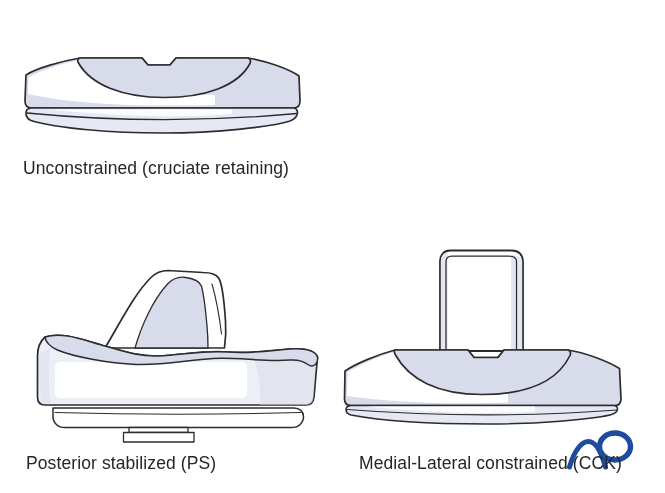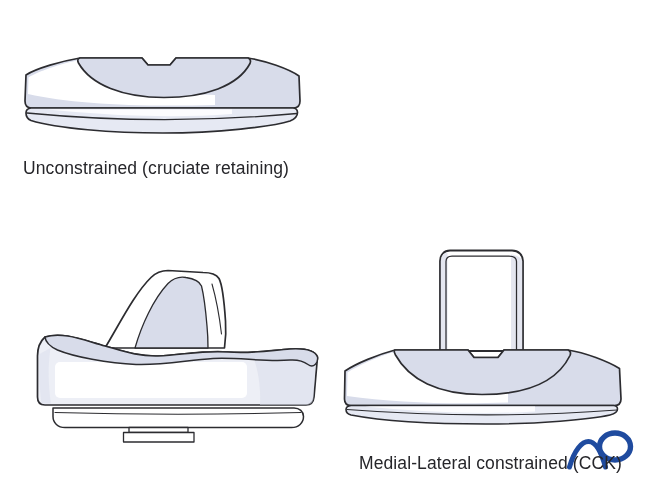--- a/index.html
+++ b/index.html
@@ -71,20 +71,21 @@
     <rect class="f-white" x="27" y="100" width="192" height="36" rx="5"></rect>
 
     <path class="f-lav o" style="stroke-width:1.5" d="M17,75 C35,69.5 55,78 77,84 C95,89 110,94.5 130,94 C155,93 175,88 200,90 C225,92 245,88 262,87 C274.5,86.3 287,88 289.5,95 C290.5,101 285.5,106.5 280,102.5 C276,99.5 270,97.5 262,98 C235,100 210,95 185,96.5 C160,98 135,103.5 108,102.5 C80,101.5 45,94.5 29.5,88 C22,84.5 17.5,80 17,75 Z"></path>
 
     <path class="f-white o" style="stroke-width:1.5" d="M25,146 L266,146 C271.5,146 275.5,149.5 275.5,154.5 C275.5,161 270.5,165.5 263.5,165.5 L37,165.5 C30,165.5 25,161 25,154.5 Z"></path>
     <path class="o ot" d="M27,150.5 C100,152.5 200,152.5 273,150.5"></path>
 
     <path class="f-white o ow" d="M101,165.5 L160,165.5 L160,170.5 L101,170.5 Z"></path>
     <path class="f-white o ow" d="M95.5,170.5 L166,170.5 L166,180 L95.5,180 Z"></path>
   </svg>
+  <div class="caption" style="left:26px;top:453px;">Posterior stabilized (PS)</div>
 
   <svg class="illu" style="left:340px;top:248px;" width="300" height="185" viewBox="0 0 300 185">
 
     <path class="f-white o" style="stroke-width:1.8" d="M110,2.5 L172,2.5 C178.5,2.5 183,7 183,13 L183,103 L100,103 L100,13 C100,7 104,2.5 110,2.5 Z"></path>
     <path class="f-lav" style="opacity:.7" d="M100.8,13 C100.8,8.5 103.5,5.5 107.5,4.5 L107.5,103 L100.8,103 Z"></path>
     <path class="f-lav" style="opacity:.7" d="M171,6.5 C176,7 181,9 182.2,13 L182.2,103 L171,103 Z"></path>
     <path class="o" style="stroke-width:1.25" d="M106,103 L106,13.5 C106,10 108.5,8 112,8 L169,8 C173.5,8 176.5,10 176.5,13.5 L176.5,103"></path>
 
     <path class="f-lav o" d="M55,102 L128,102 L134,109.5 L158,109.5 L164,102 L228,102 C245,104.5 268,113.5 279.5,120.5 L281,151 C281,155.5 279,157.5 274.5,157.5 L11,157.5 C6.5,157.5 4.5,155 4.5,151 L5,123 C16,115.5 38,106.5 55,102 Z"></path>
     <path class="f-white" d="M52,104.5 C36,109.5 18,117.5 7.5,124.5 L7,148 C55,155 115,156.5 168,154.5 L168,144 C122,143.5 85,131 59,109 C56.5,106.8 54,105 52,104.5 Z"></path>

